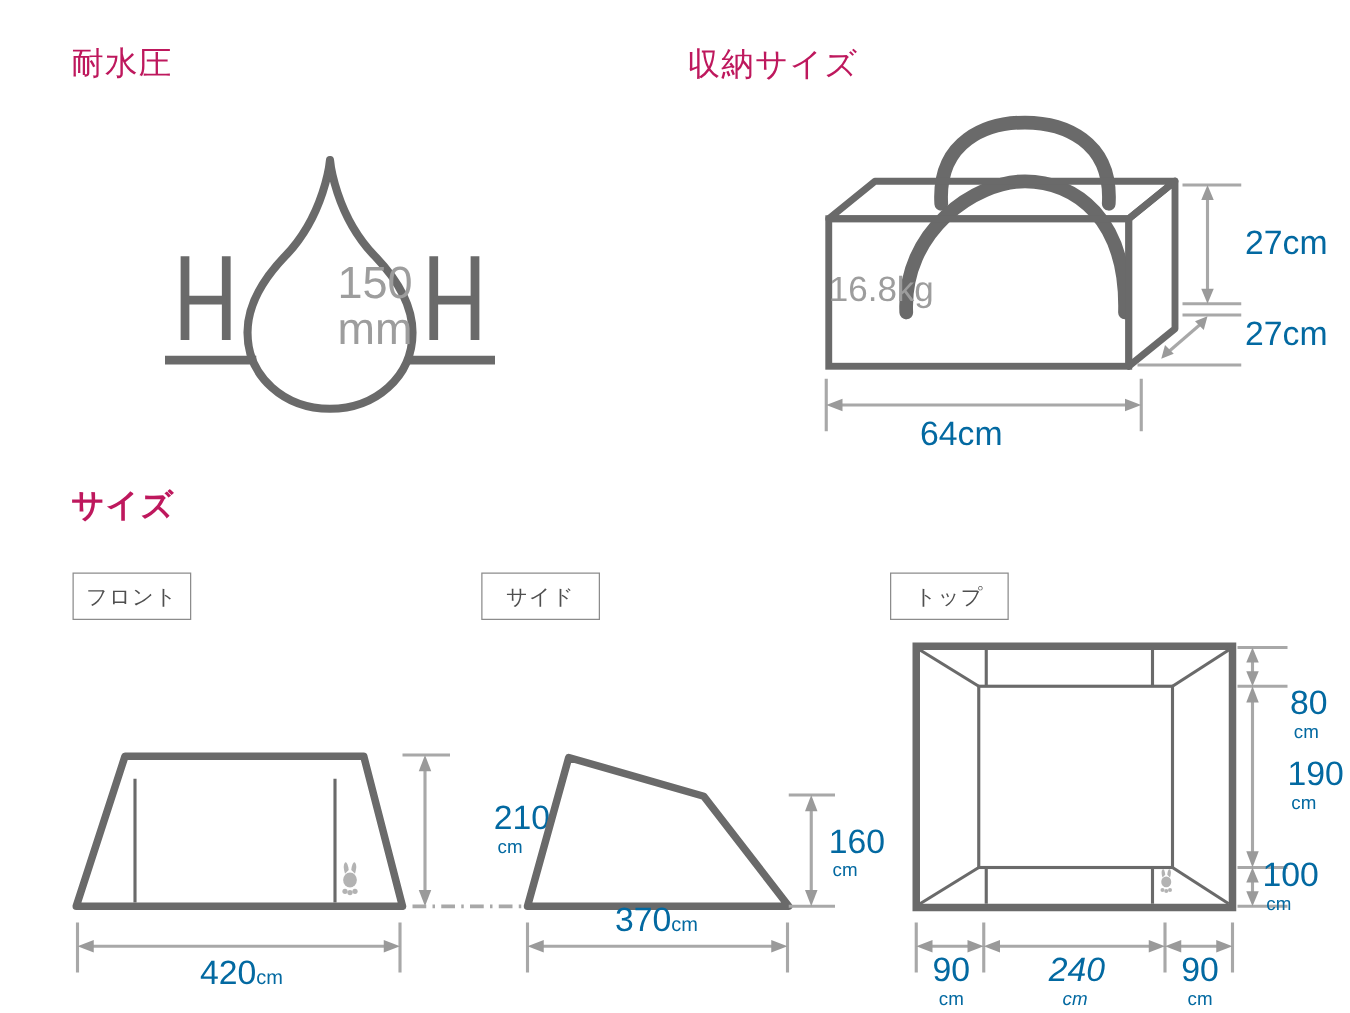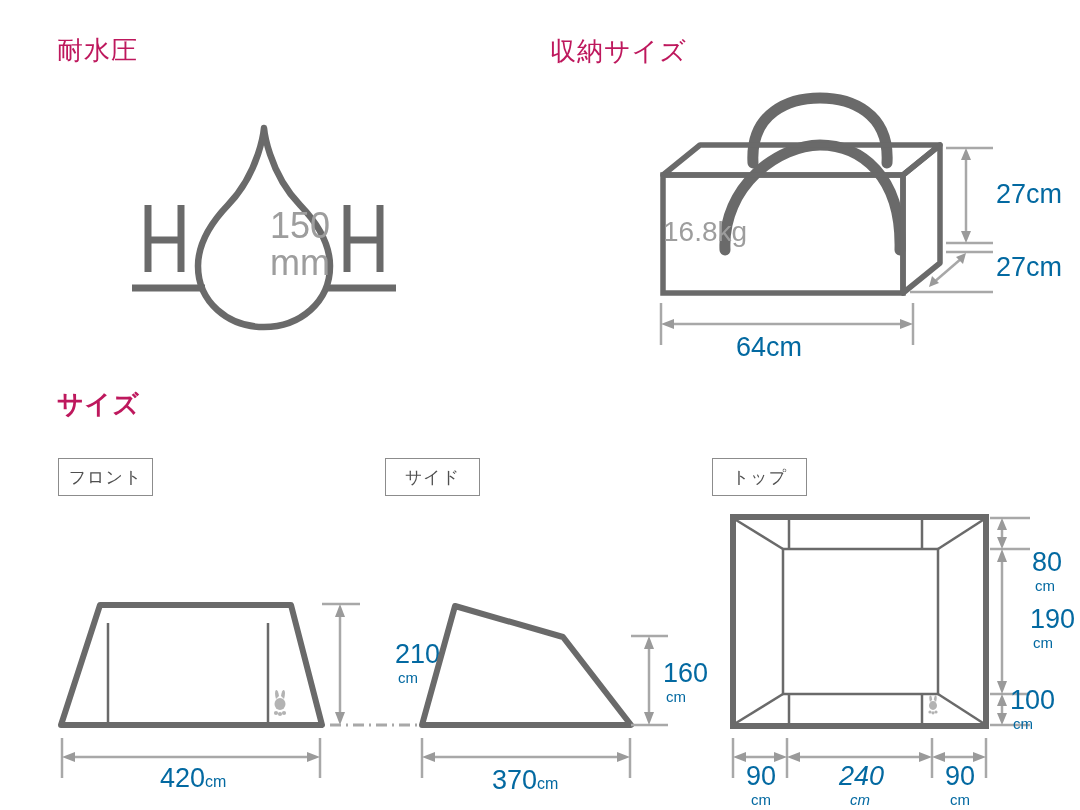--- a/index.html
+++ b/index.html
@@ -244,21 +244,21 @@
       <line x1="429" y1="757" x2="623" y2="757"></line>
       <path d="M 422 757 L 435 752 L 435 762 Z" class="fill-mid" stroke="none"></path>
       <path d="M 630 757 L 617 752 L 617 762 Z" class="fill-mid" stroke="none"></path>
     </g>
   </svg>
 
   <div class="dim-text stacked" style="left:663px; top:660px;">
     <span>160</span>
     <span class="unit-line">cm</span>
   </div>
-  <div class="dim-text" style="left:492px; top:767px;">
+  <div class="dim-text" style="left:492px; top:723px;">
     <span>370</span><span class="unit-sm">cm</span>
   </div>
 
   <svg width="1080" height="810">
 
     <rect x="733" y="517" width="253" height="209" class="stroke-dark" stroke-width="6"></rect>
 
     <rect x="783" y="549" width="155" height="145" class="stroke-dark" stroke-width="2.5"></rect>
 
     <g class="stroke-dark" stroke-width="2.5">

